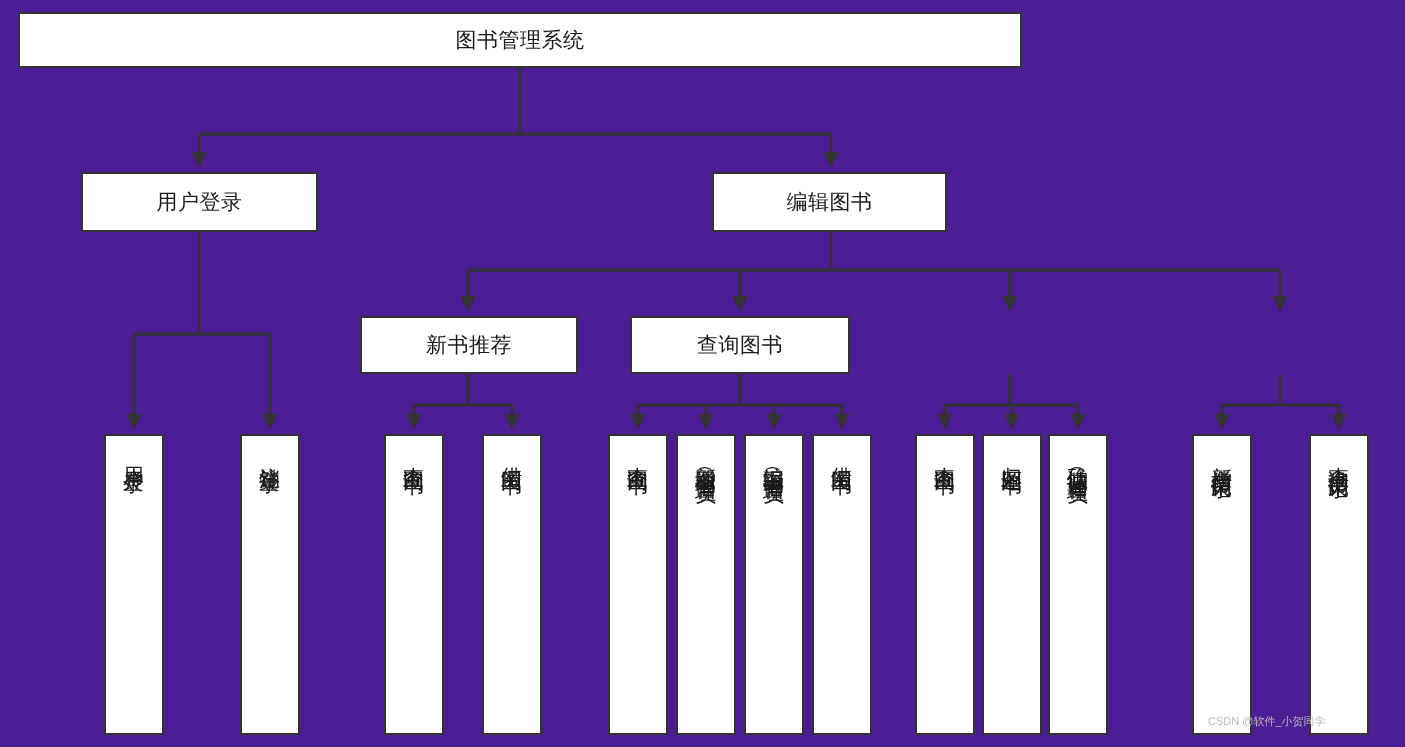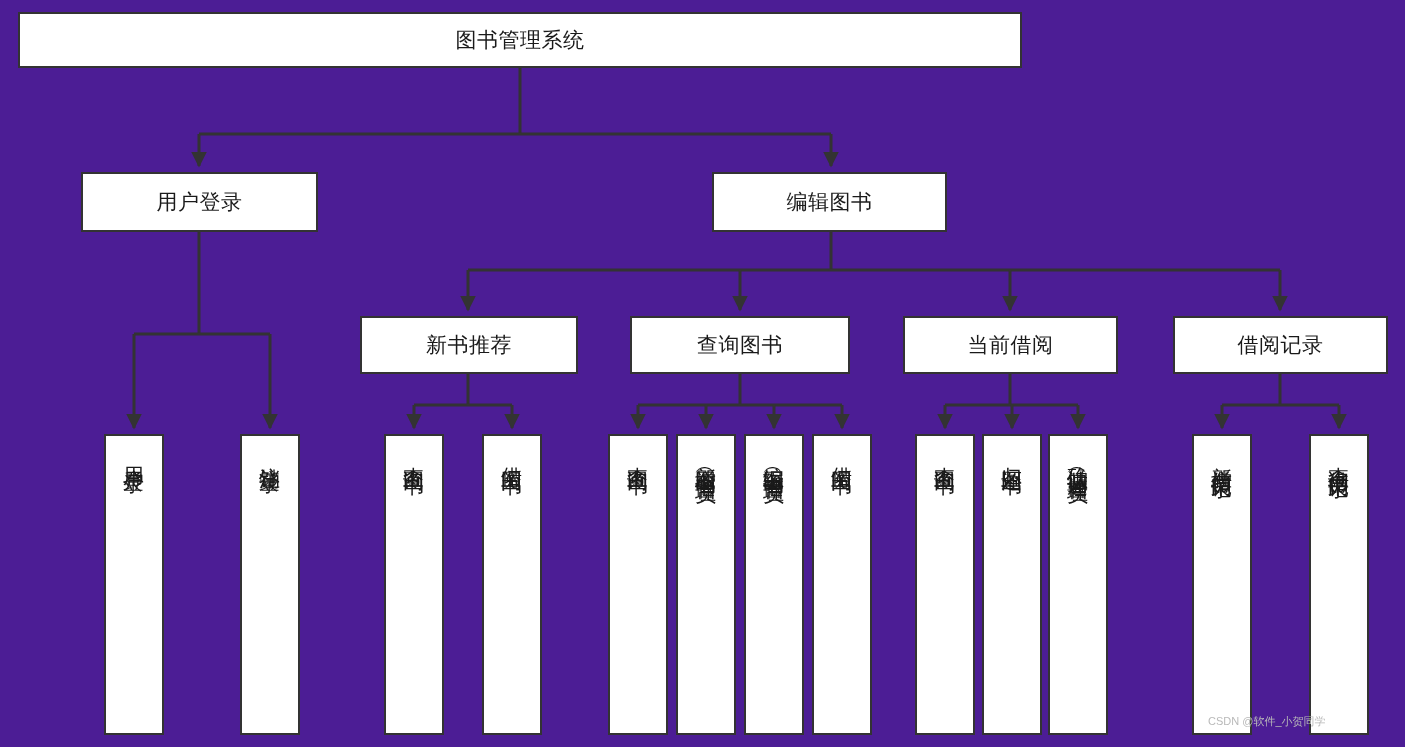--- a/index.html
+++ b/index.html
@@ -130,26 +130,20 @@
   <div class="node horizontal" style="left:712px; top:172px; width:235px; height:60px;">
     <span class="label">编辑图书</span>
   </div>
 
   <div class="node horizontal" style="left:360px; top:316px; width:218px; height:58px;">
     <span class="label">新书推荐</span>
   </div>
   <div class="node horizontal" style="left:630px; top:316px; width:220px; height:58px;">
     <span class="label">查询图书</span>
   </div>
-  <div class="node horizontal" style="left:903px; top:316px; width:215px; height:58px;">
-    <span class="label">当前借阅</span>
-  </div>
-  <div class="node horizontal" style="left:1173px; top:316px; width:215px; height:58px;">
-    <span class="label">借阅记录</span>
-  </div>
 
   <div class="node vertical" style="left:104px; top:434px; width:60px; height:301px;">
     <span class="label">用户登录</span>
   </div>
   <div class="node vertical" style="left:240px; top:434px; width:60px; height:301px;">
     <span class="label">注销登录</span>
   </div>
 
   <div class="node vertical" style="left:384px; top:434px; width:60px; height:301px;">
     <span class="label">查询图书</span>

